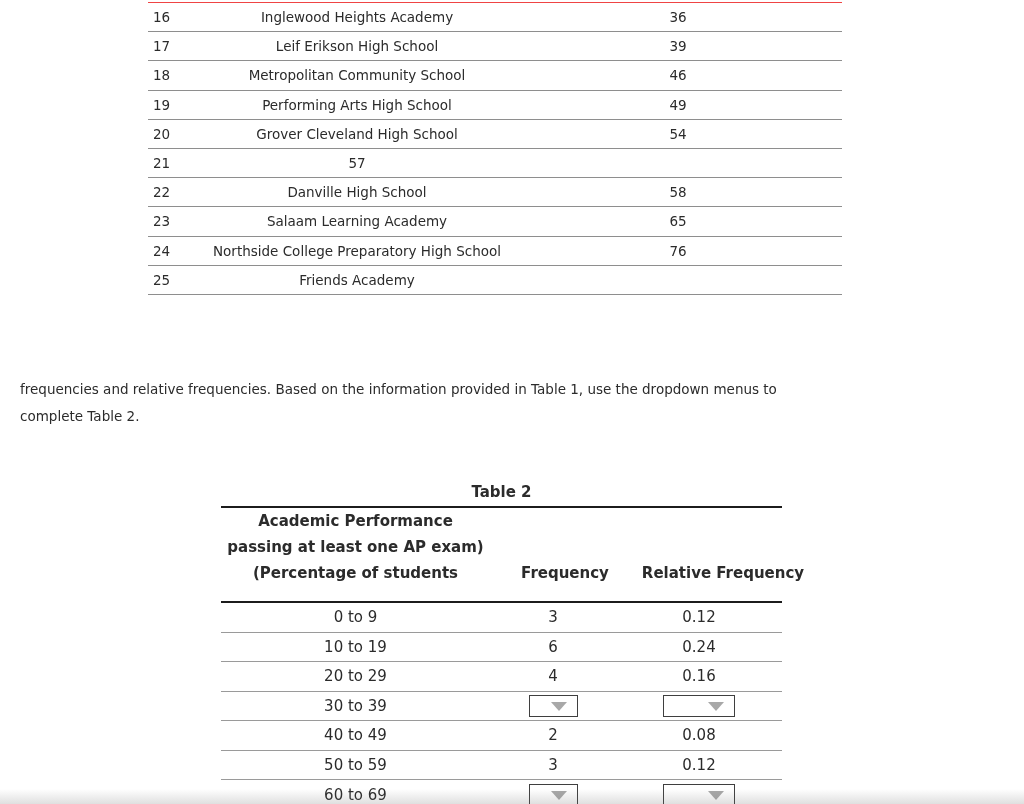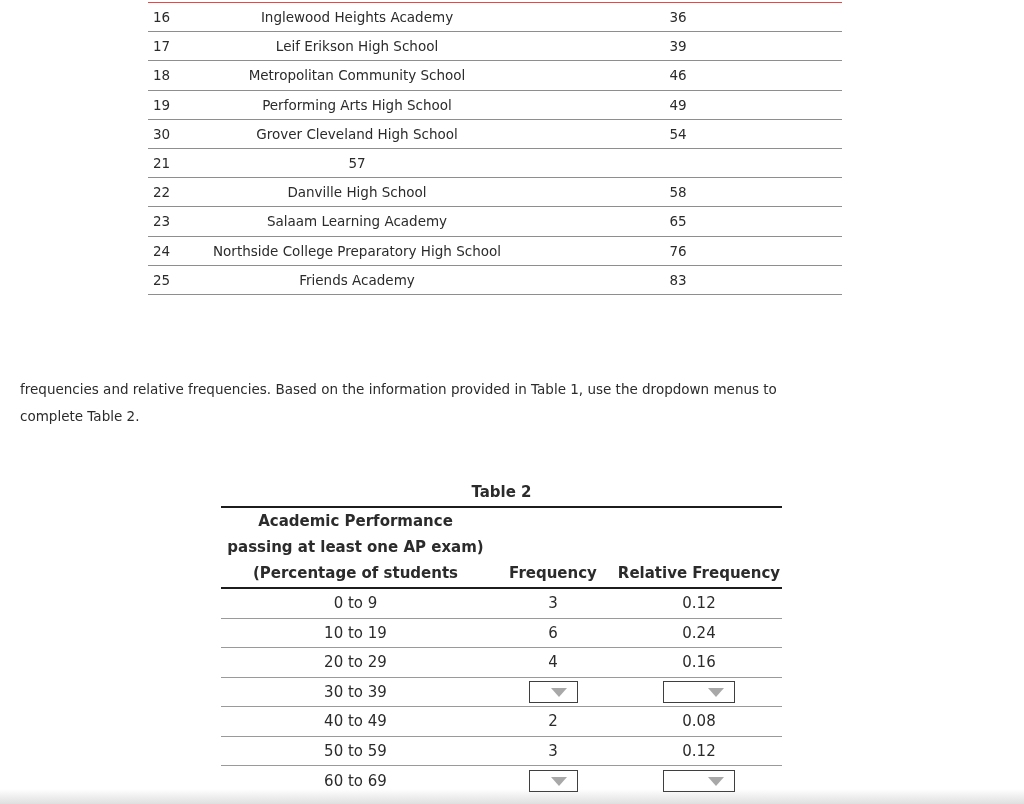--- a/index.html
+++ b/index.html
@@ -41,21 +41,22 @@
   }
   .t2-title {
     font-weight: bold; text-align: center;
     height: 24px; line-height: 20px;
   }
   .t2-header {
     display: grid;
     grid-template-columns: 269px 126px 166px;
     border-top: 2px solid #1c1c1c;
     border-bottom: 2px solid #1c1c1c;
-    padding-bottom: 1px;
+    padding-bottom: 15px;
+    gap: 12px;
   }
   .t2-h-col1 { font-weight: bold; text-align: center; line-height: 26px; }
   .t2-h-col2, .t2-h-col3 {
     font-weight: bold; text-align: center; line-height: 26px;
     align-self: end; white-space: nowrap; margin-top: 20px;
   }
   .t2-row {
     display: grid;
     grid-template-columns: 269px 126px 166px;
     height: 29.5px;
@@ -111,21 +112,21 @@
         <div class="t1-rank">18</div>
         <div class="t1-school">Metropolitan Community School</div>
         <div class="t1-value">46</div>
       </div>
       <div class="t1-row">
         <div class="t1-rank">19</div>
         <div class="t1-school">Performing Arts High School</div>
         <div class="t1-value">49</div>
       </div>
       <div class="t1-row">
-        <div class="t1-rank">30</div>
+        <div class="t1-rank">20</div>
         <div class="t1-school">Grover Cleveland High School</div>
         <div class="t1-value">54</div>
       </div>
       <div class="t1-row">
         <div class="t1-rank">21</div>
         <div class="t1-value">57</div>
       </div>
       <div class="t1-row">
         <div class="t1-rank">22</div>
         <div class="t1-school">Danville High School</div>
@@ -137,21 +138,20 @@
         <div class="t1-value">65</div>
       </div>
       <div class="t1-row">
         <div class="t1-rank">24</div>
         <div class="t1-school">Northside College Preparatory High School</div>
         <div class="t1-value">76</div>
       </div>
       <div class="t1-row">
         <div class="t1-rank">25</div>
         <div class="t1-school">Friends Academy</div>
-        <div class="t1-value">83</div>
       </div>
     </div>
 
   <div class="para" id="para">
       <div>frequencies and relative frequencies. Based on the information provided in Table 1, use the dropdown menus to</div>
       <div>complete Table 2.</div>
     </div>
 
   <div class="t2">
     <div class="t2-title">Table 2</div>

